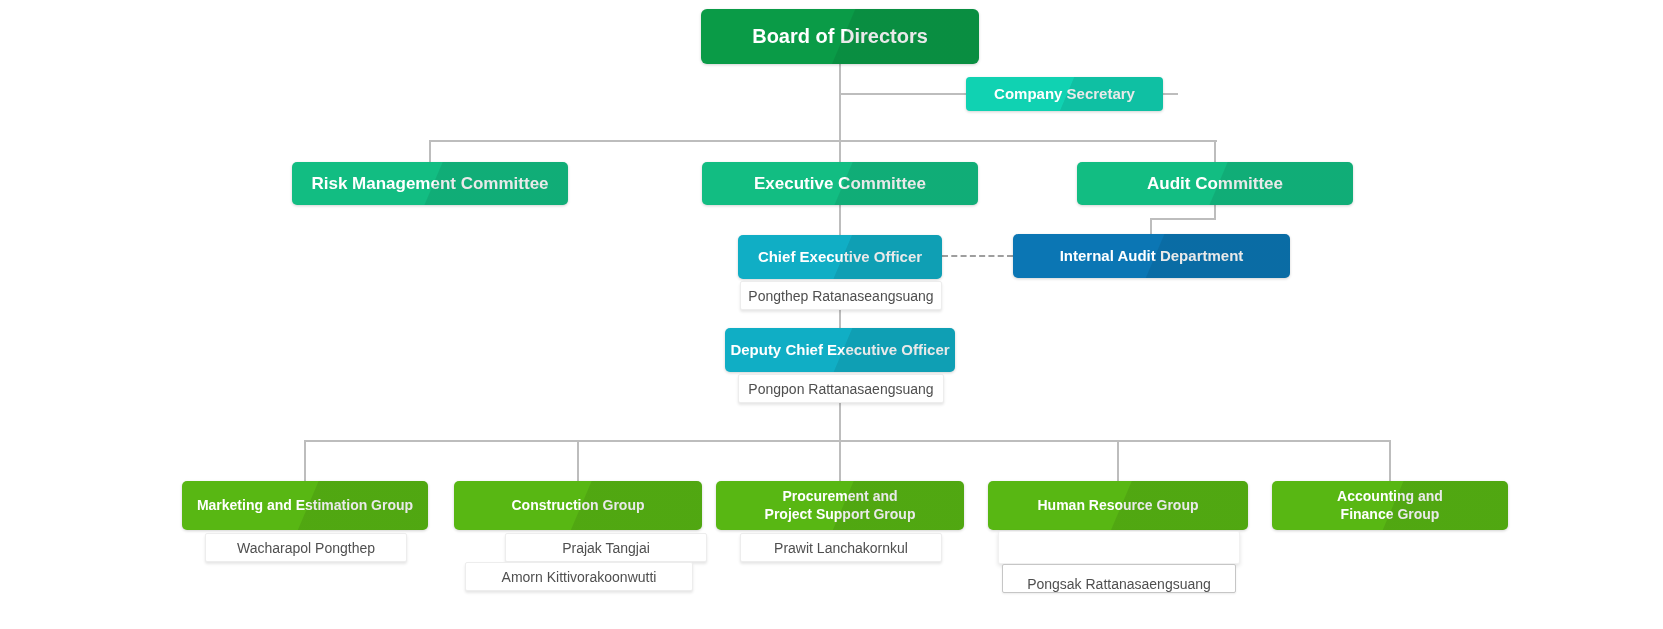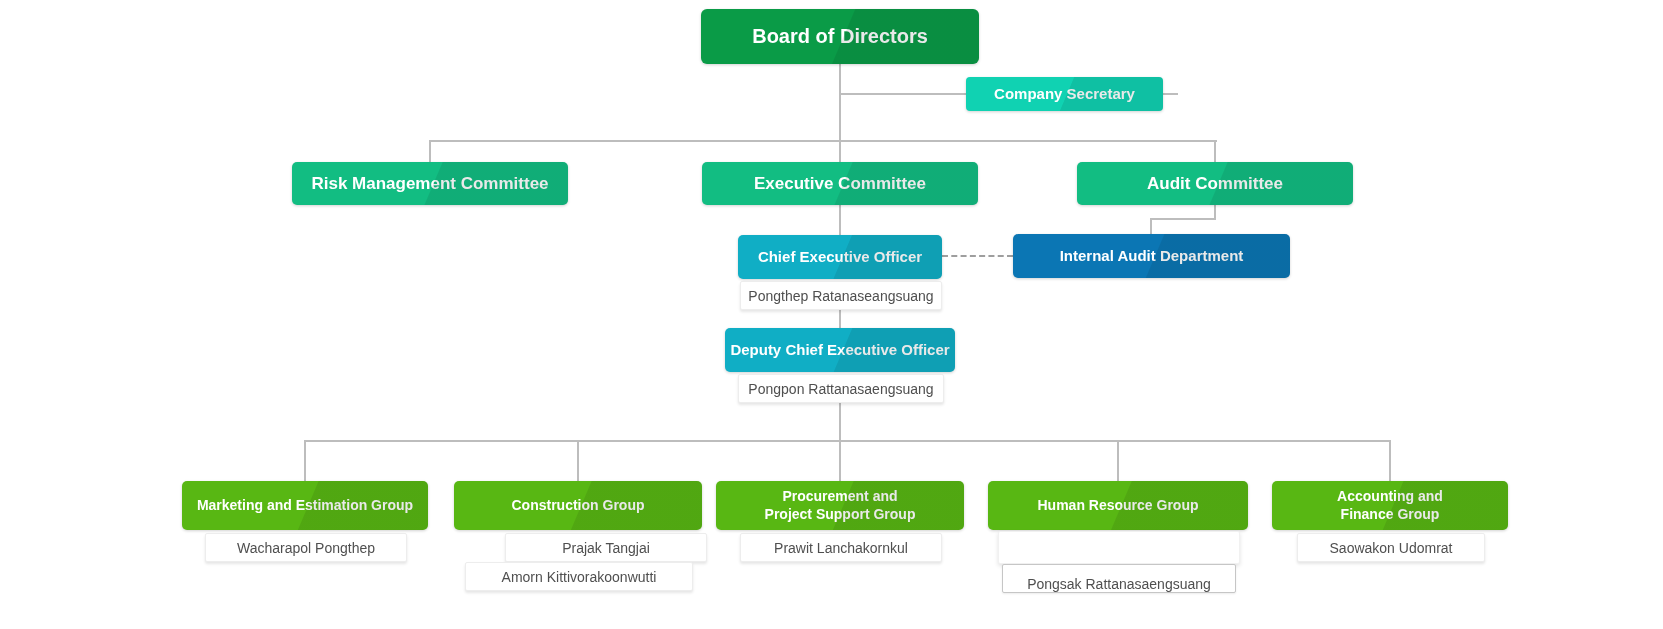--- a/index.html
+++ b/index.html
@@ -163,17 +163,14 @@
     <span></span>
   </div>
   <div class="namebox namebox-outlined" style="left:1002px; top:564px; width:232px; height:27px;align-items:flex-end;">
     <span>Pongsak Rattanasaengsuang</span>
   </div>
 
   <div class="node node-group" style="left:1272px; top:481px; width:236px; height:49px;">
     <span>Accounting and</span>
     <span>Finance Group</span>
   </div>
-  <div class="namebox" style="left:1297px; top:533px; width:186px; height:27px;">
-    <span>Saowakon Udomrat</span>
-  </div>
 
 </div>
 
 </body></html>

